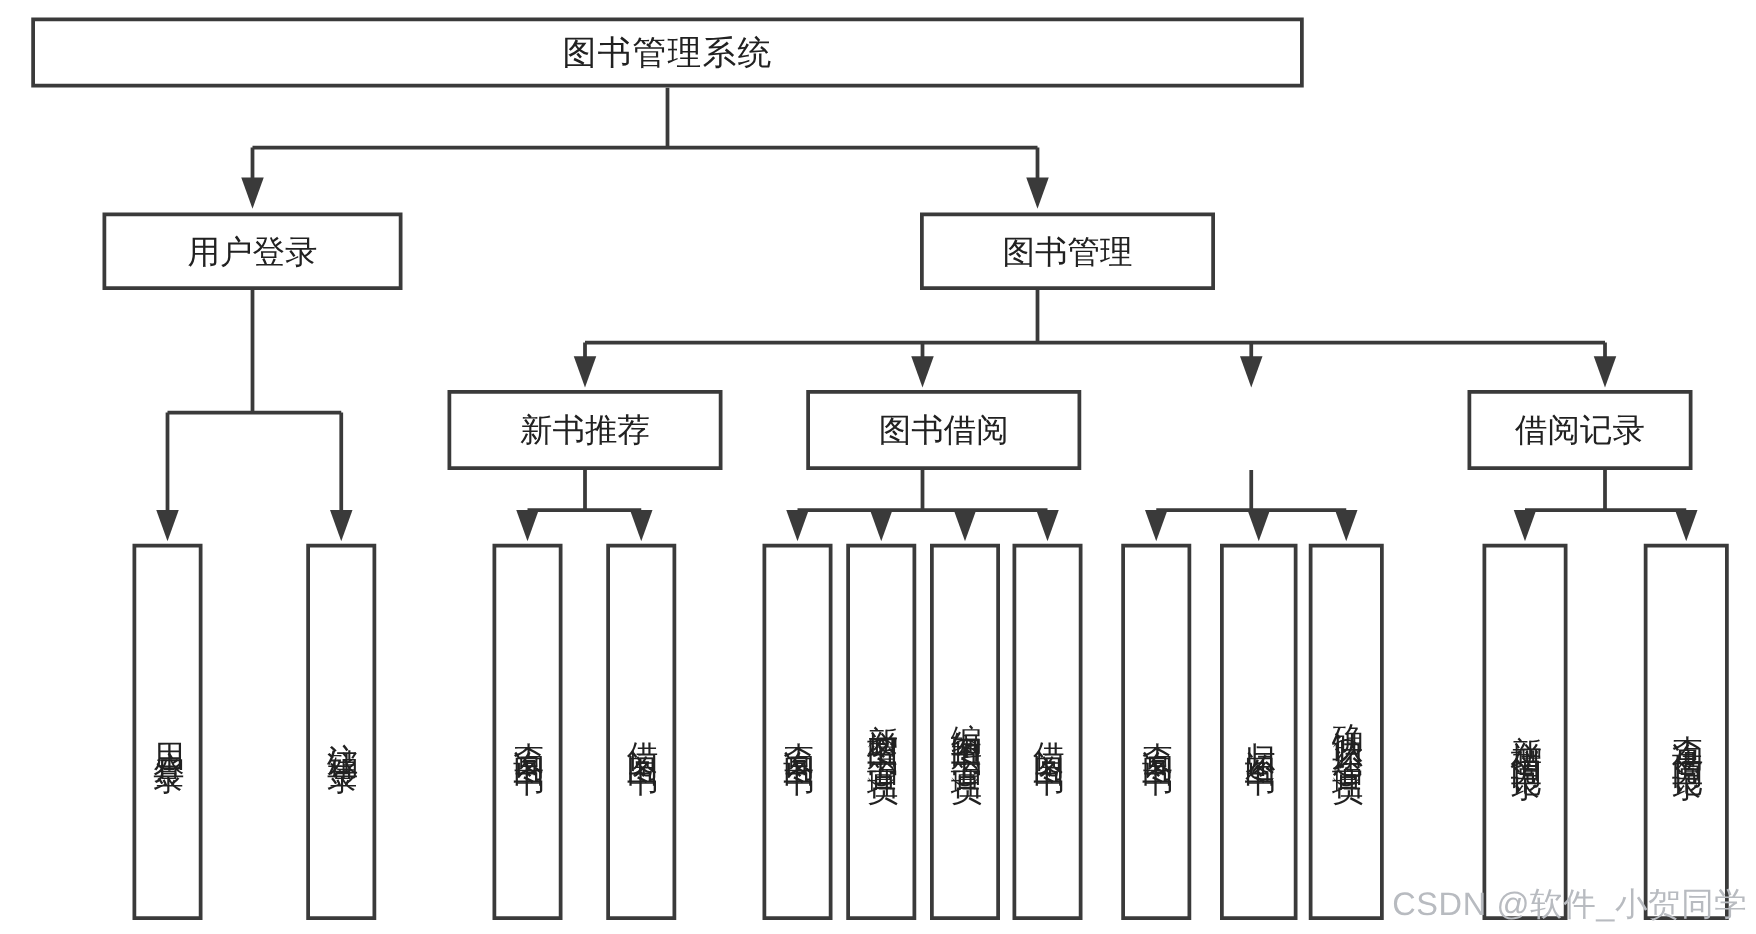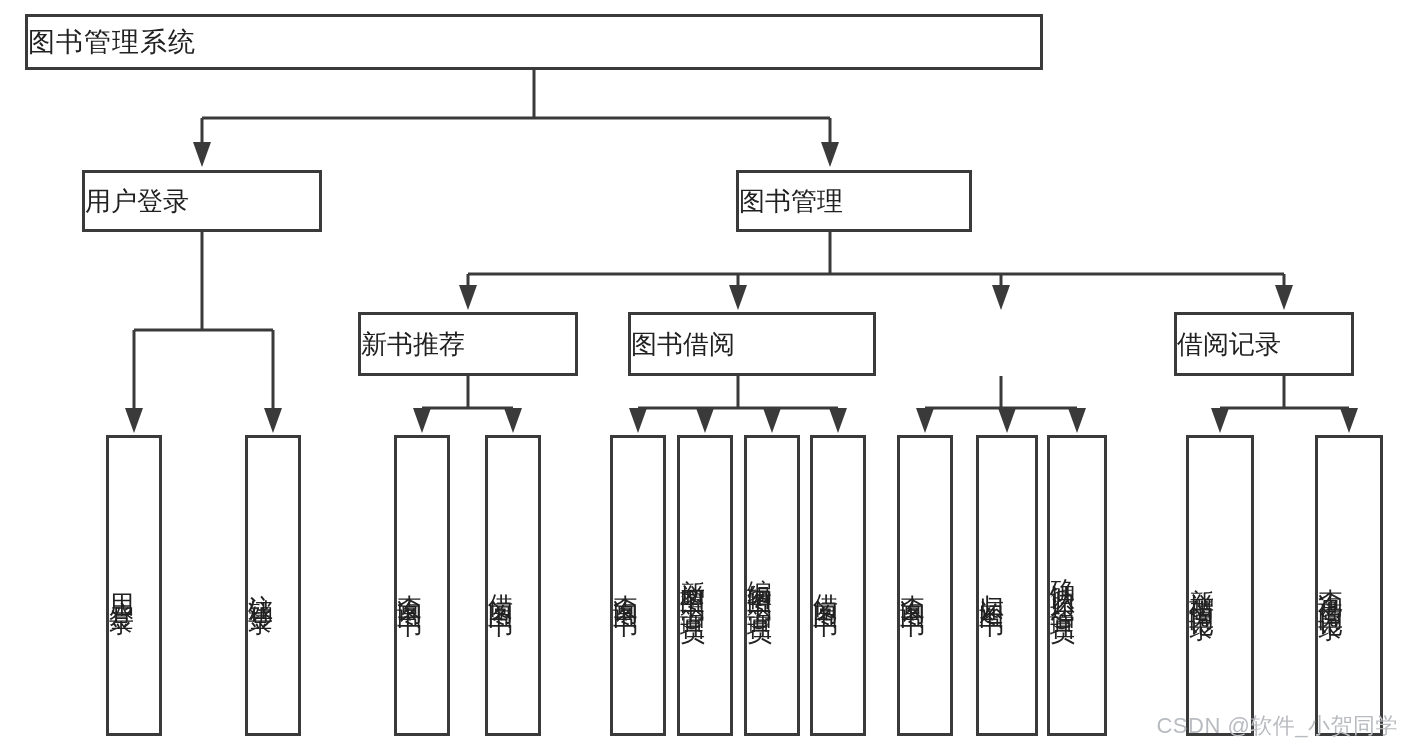--- a/index.html
+++ b/index.html
@@ -9,37 +9,37 @@
     background:var(--bg,#fff);
     font-family:"Liberation Sans", sans-serif;
     overflow:hidden;
   }
   .connectors{position:absolute;left:0;top:0;z-index:1;}
   .node{
     position:absolute;
     box-sizing:border-box;
     background:#fff;
     border:3px solid var(--line,#3a3a3a);
-    display:flex;align-items:center;justify-content:flex-start;
+    display:flex;align-items:center;justify-content:center;
     color:var(--text,#212121);
     z-index:2;
   }
   .node.lvl0{font-size:27px;letter-spacing:1px;}
   .node.lvl1, .node.lvl2{font-size:26px;}
   .node.leaf span{
     writing-mode:vertical-rl;
     text-orientation:mixed;
     font-size:25px;
     letter-spacing:6px;
     line-height:1;
   }
   .watermark{
     position:absolute;
     right:7px;bottom:6px;
-    font-size:22px;
+    font-size:26px;
     color:var(--wm,#b8bbc0);
     z-index:3;
     letter-spacing:0.5px;
   }
 </style>
 </head>
 <body>
 
 <div class="stage">
 
@@ -90,21 +90,21 @@
   <div class="node lvl1" style="left:82px;top:170px;width:240px;height:62px">
     <span>用户登录</span>
   </div>
   <div class="node lvl1" style="left:736px;top:170px;width:236px;height:62px">
     <span>图书管理</span>
   </div>
 
   <div class="node lvl2" style="left:358px;top:312px;width:220px;height:64px">
     <span>新书推荐</span>
   </div>
-  <div class="node lvl2" style="left:628px;top:312px;width:248px;height:64px">
+  <div class="node lvl2" style="left:645px;top:312px;width:220px;height:64px">
     <span>图书借阅</span>
   </div>
   <div class="node lvl2" style="left:1174px;top:312px;width:180px;height:64px">
     <span>借阅记录</span>
   </div>
 
   <div class="node leaf" style="left:106px;top:435px;width:56px;height:301px">
     <span>用户登录</span>
   </div>
   <div class="node leaf" style="left:245px;top:435px;width:56px;height:301px">

